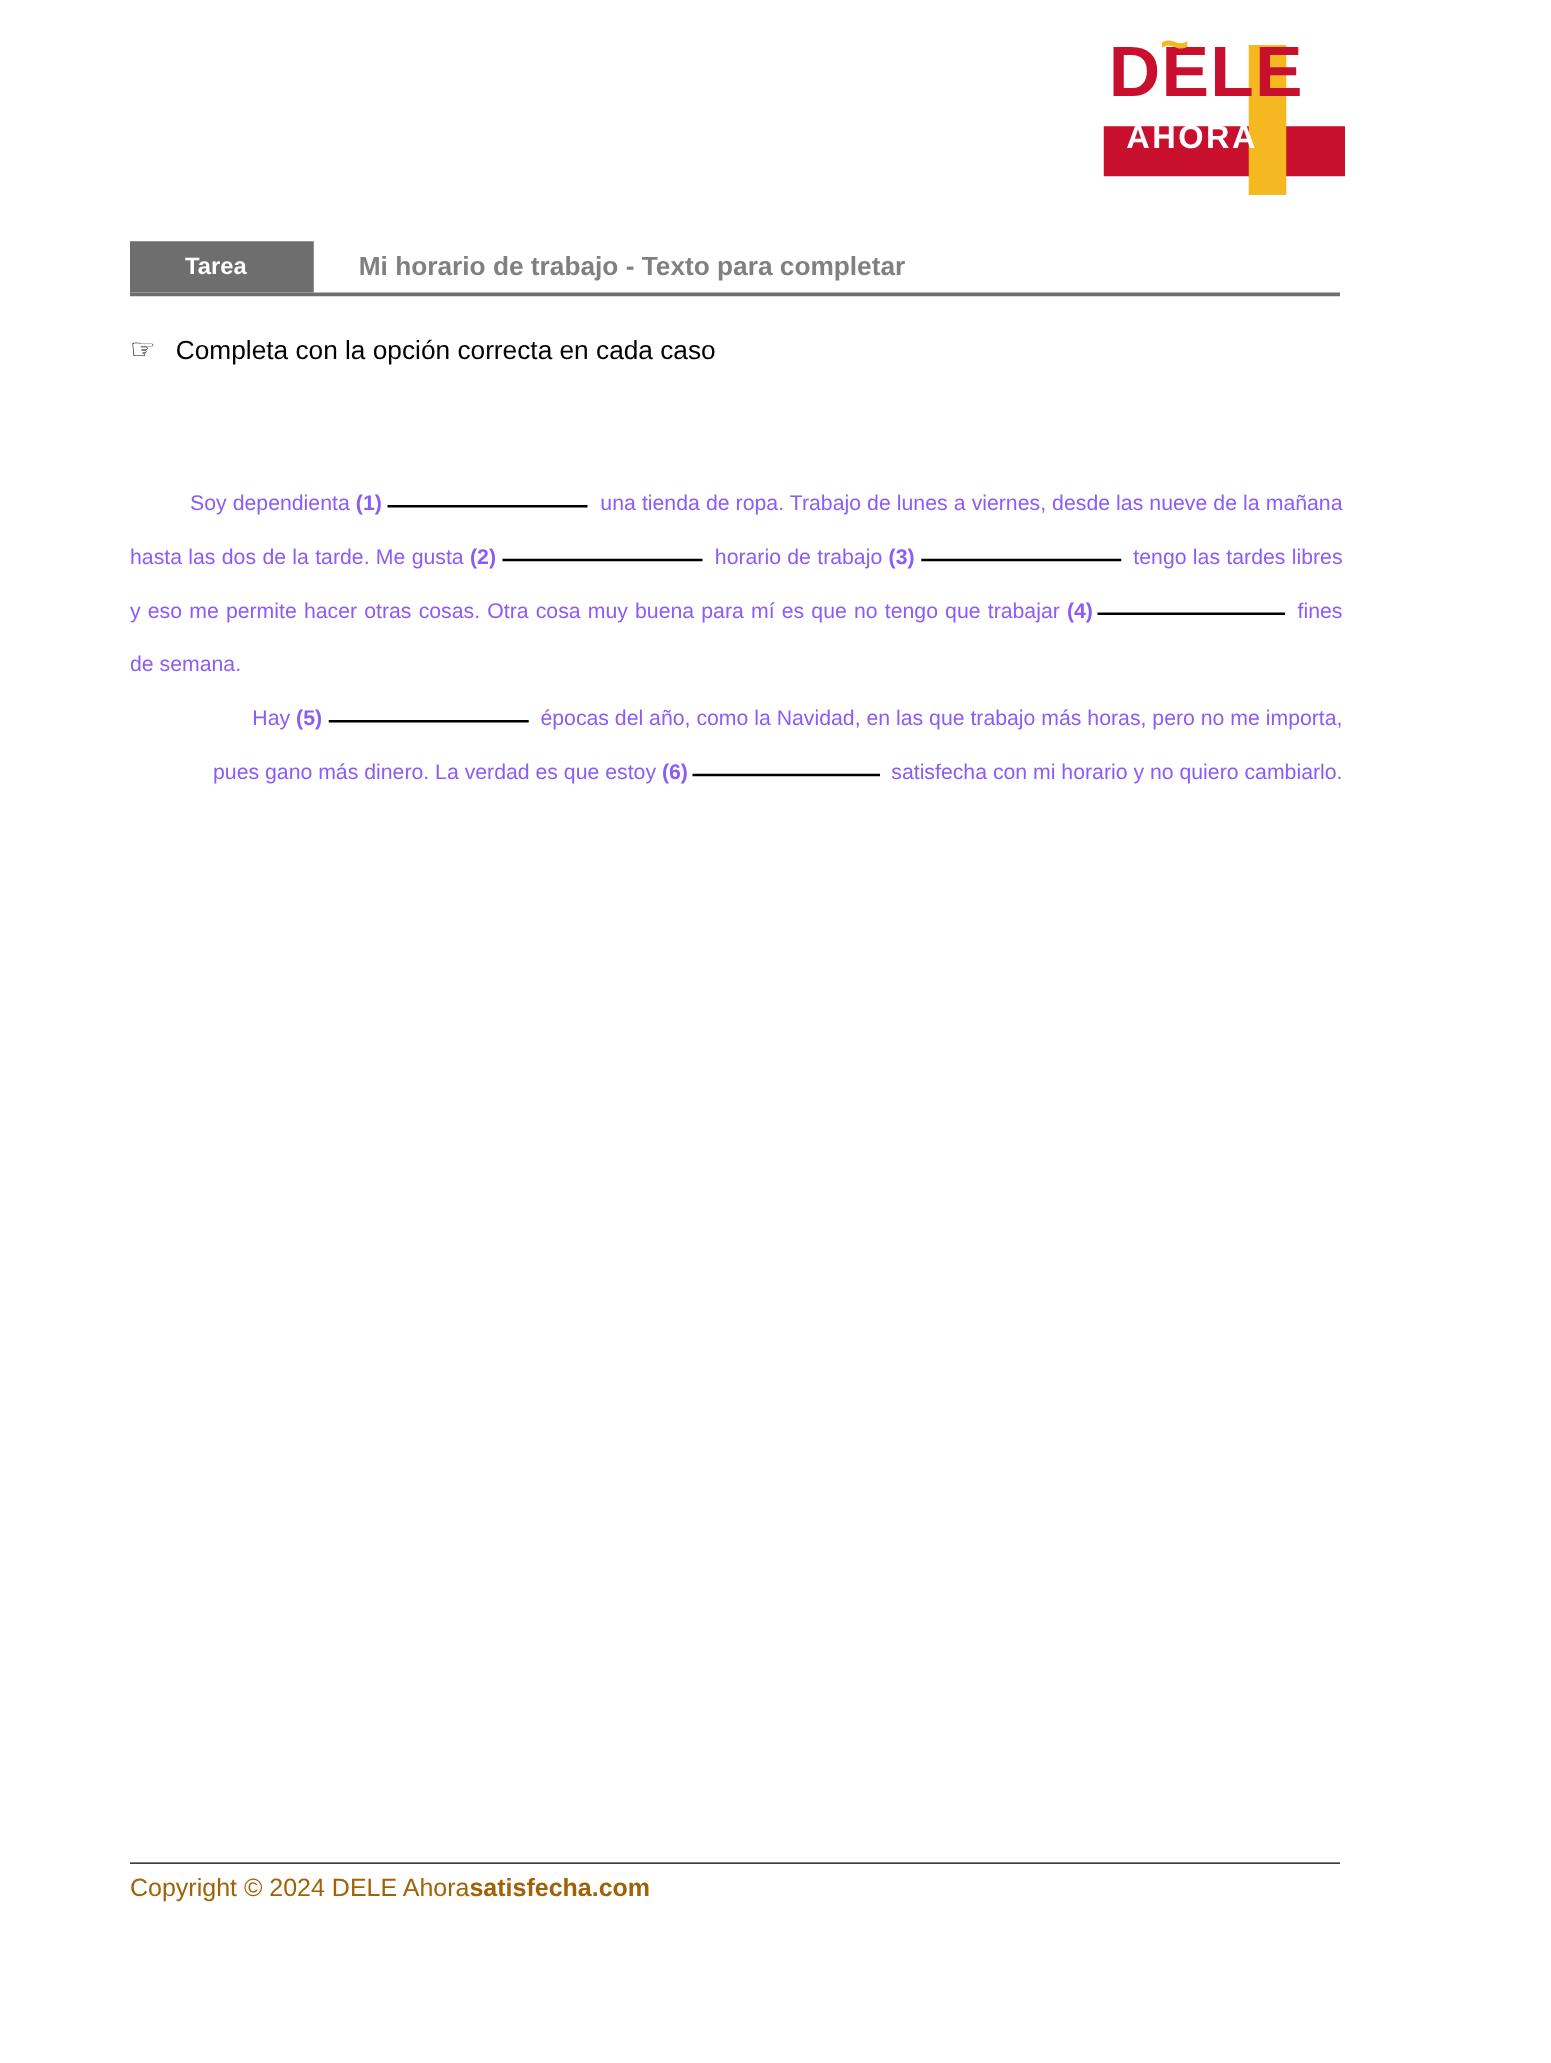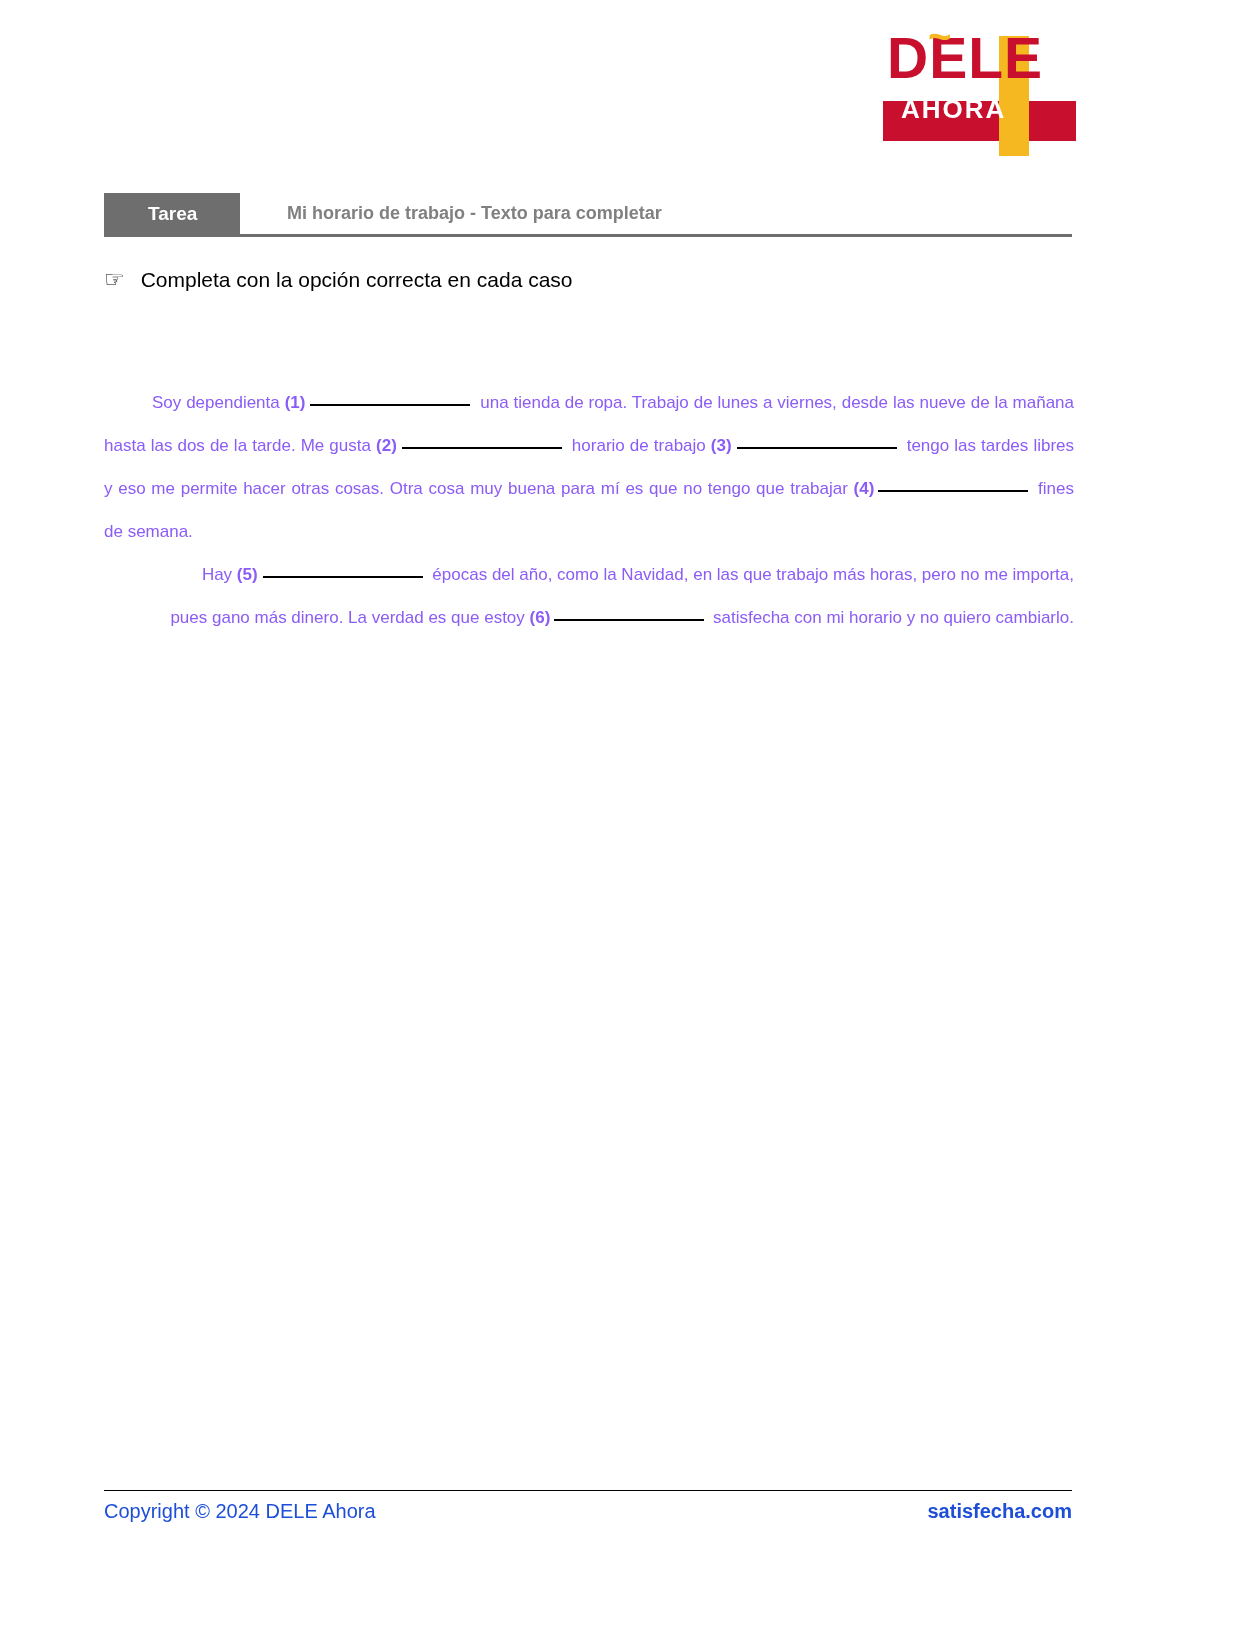--- a/index.html
+++ b/index.html
@@ -82,39 +82,39 @@
     position: absolute;
     left: 104px;
     top: 193px;
     width: 968px;
     height: 44px;
   }
   .task-badge {
     position: absolute;
     left: 0;
     top: 0;
-    width: 136px;
+    width: 147px;
     height: 41px;
     background: #6e6e6e;
     color: #ffffff;
     font-size: 19px;
     font-weight: bold;
     display: flex;
     align-items: center;
     padding-left: 44px;
     box-sizing: border-box;
   }
   .task-title {
     position: absolute;
     left: 183px;
     top: 0;
     height: 41px;
     display: flex;
     align-items: center;
-    font-size: 18px;
+    font-size: 21px;
     font-weight: bold;
     color: #808080;
   }
   .task-underline {
     position: absolute;
     left: 0;
     top: 41px;
     width: 968px;
     height: 3px;
     background: #6e6e6e;
@@ -183,24 +183,24 @@
     width: 968px;
     height: 1px;
     background: #000000;
   }
   .footer {
     position: absolute;
     left: 104px;
     top: 1500px;
     width: 968px;
     display: flex;
-    justify-content: space-between;
+    justify-content: flex-start;
     align-items: center;
     font-size: 20px;
-    color: #1d4ed8;
+    color: #a16207;
   }
   .footer-right {
     font-weight: bold;
   }
 </style>
 </head>
 <body>
 
 <div class="page">
 

